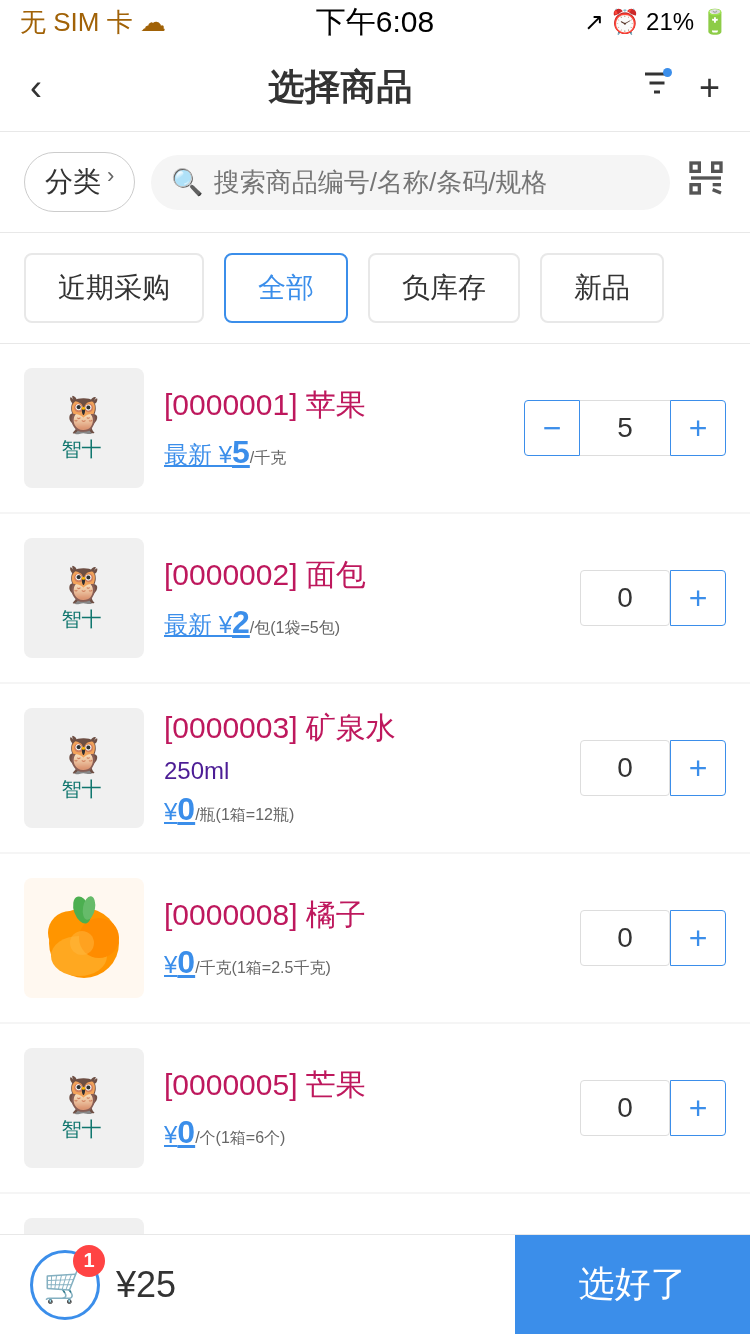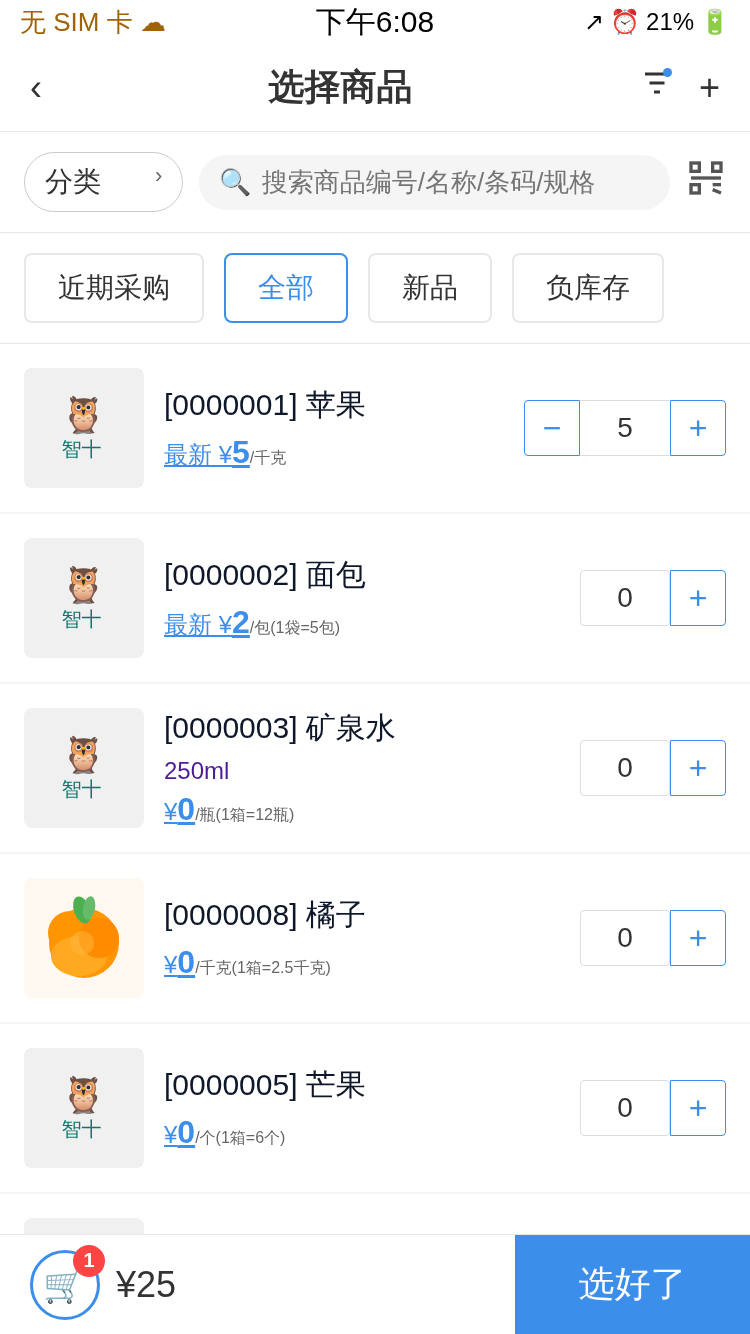--- a/index.html
+++ b/index.html
@@ -53,21 +53,20 @@
       display: flex;
       align-items: flex-start;
       border: 1px solid #ccc;
       border-radius: 30px;
       padding: 10px 20px;
       font-size: 28px;
       color: #333;
       background: #fff;
       white-space: nowrap;
       cursor: pointer;
-      gap: 48px;
     }
     .category-btn .chevron { margin-left: 6px; font-size: 22px; color: #666; }
     .search-box {
       flex: 1;
       display: flex;
       align-items: center;
       background: #f5f5f5;
       border-radius: 30px;
       padding: 12px 20px;
       gap: 10px;
@@ -138,21 +137,21 @@
       font-size: 20px;
       color: #0f766e;
       margin-top: 0;
     }
     .product-info {
       flex: 1;
       min-width: 0;
     }
     .product-name {
       font-size: 30px;
-      color: #0f172a;
+      color: #be185d;
       margin-bottom: 8px;
     }
     .product-spec {
       font-size: 24px;
       color: #4c1d95;
       margin-bottom: 6px;
     }
     .product-price {
       font-size: 26px;
       color: #333;
@@ -339,22 +338,22 @@
       <line x1="3" y1="12" x2="21" y2="12"></line>
       <line x1="16" y1="16" x2="21" y2="16"></line>
       <line x1="16" y1="19" x2="21" y2="21"></line>
     </svg>
   </span>
 </div>
 
 <div class="filter-tabs">
   <button class="filter-tab">近期采购</button>
   <button class="filter-tab active">全部</button>
+  <button class="filter-tab">负库存</button>
   <button class="filter-tab">新品</button>
-  <button class="filter-tab">负库存</button>
 </div>
 
 <div class="product-list">
 
   <div class="product-item">
     <div class="product-image">
       <div>
         <div class="owl-logo">🦉</div>
         <div class="owl-text">智十</div>
       </div>

